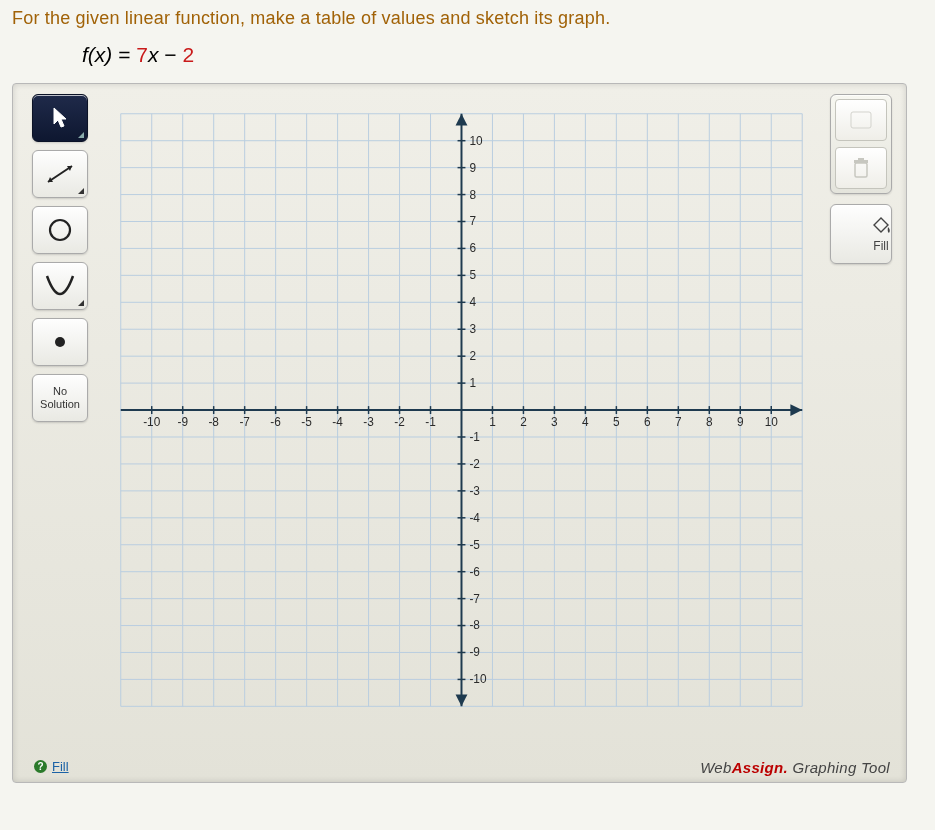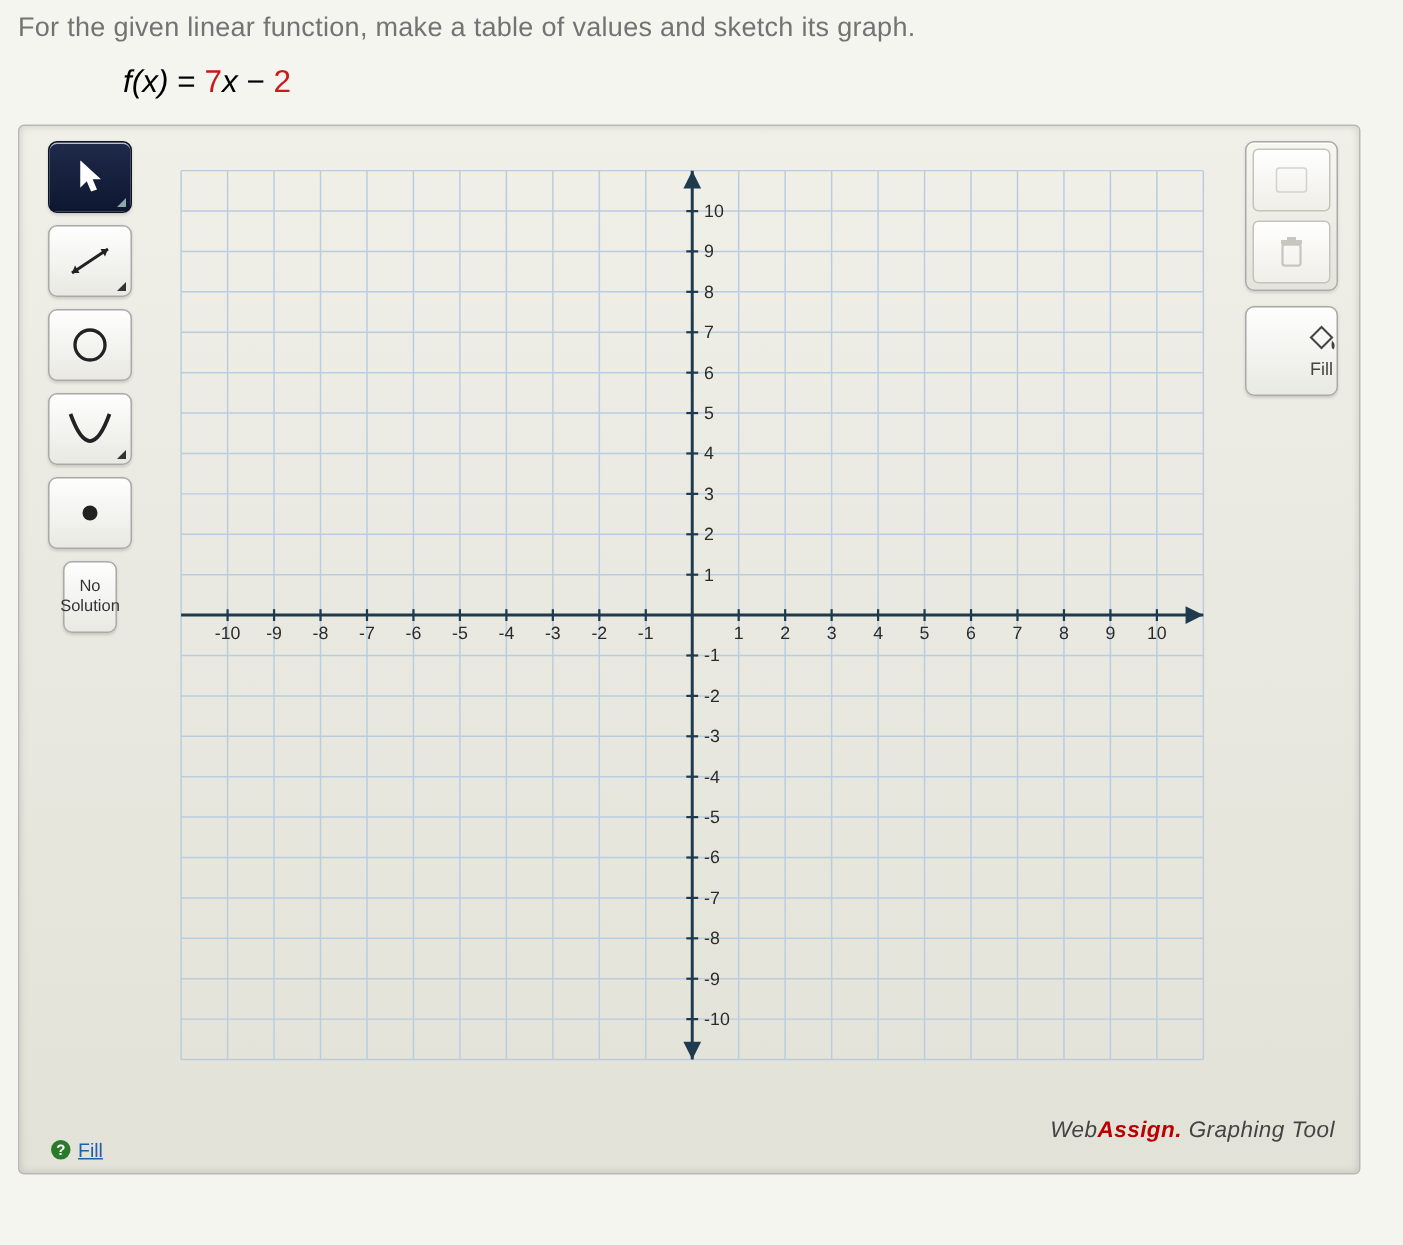--- a/index.html
+++ b/index.html
@@ -4,21 +4,21 @@
 <style>
   * { box-sizing: border-box; margin: 0; padding: 0; }
   body {
     font-family: Arial, Helvetica, sans-serif;
     background: #f5f5f0;
     width: 935px;
     height: 830px;
     overflow: hidden;
     padding: 8px 12px;
   }
-  .prompt { font-size: 18px; color: #737373; margin-bottom: 14px; letter-spacing:.2px;}
+  .prompt { font-size: 18px; color: #a16207; margin-bottom: 14px; letter-spacing:.2px;}
   .fn-row { margin-left: 70px; font-size: 21px; margin-bottom: 16px; }
   .fn-row .fx { font-style: italic; }
   .fn-row .seven { color: #c91a1a; }
   .fn-row .two  { color: #c91a1a; }
   .tool-frame {
     width: 895px; height: 700px;
     border: 1px solid #b8b8b8;
     background: linear-gradient(#f0efe8,#e3e2d8);
     border-radius: 4px;
     box-shadow: inset 0 0 6px rgba(0,0,0,.15);
@@ -42,21 +42,21 @@
     border-color:#0b1226;
     color:#fff;
   }
   .tool-btn .corner {
     position:absolute; right:3px; bottom:3px; width:0;height:0;
     border-left:6px solid transparent;
     border-bottom:6px solid #333;
   }
   .tool-btn.selected .corner{ border-bottom-color:#8aa;}
   .no-sol {
-    width:36px; height:48px;
+    width:56px; height:48px;
     background: linear-gradient(#fefefe,#e9e9e3);
     border:1px solid #aaa; border-radius:6px;
     display:flex;align-items:center;justify-content:center;
     text-align:center; font-size:11px; line-height:1.15; color:#333;
     box-shadow: inset 0 1px 0 rgba(255,255,255,.7), 0 1px 2px rgba(0,0,0,.15);
   }
   .canvas-wrap {
     flex:1; position:relative; margin: 0 4px;
   }
   svg.grid { position:absolute; inset:0; }
@@ -82,21 +82,21 @@
     gap:4px; font-size:12px; color:#444;
     box-shadow: inset 0 1px 0 rgba(255,255,255,.7),0 1px 2px rgba(0,0,0,.15);
     padding-left: 40px;
   }
   .footer-left{
     position:absolute; left:20px; bottom:8px;
     display:flex; align-items:center; gap:4px;
     color:#1b62a6; font-size:13px; text-decoration:underline;
   }
   .footer-right{
-    position:absolute; right:16px; bottom:20px;
+    position:absolute; right:16px; bottom:6px;
     font-size:15px; font-style:italic; color:#444; letter-spacing:.3px;
   }
   .footer-right .wa-b{ font-style: italic; }
   .footer-right .wa-bold { font-weight:700; color:#b00;}
   .axis-label{ font: 12px Arial; fill:#2b2b2b;}
 </style>
 </head>
 <body>
 
 <div class="prompt">For the given linear function, make a table of values and sketch its graph.</div>

